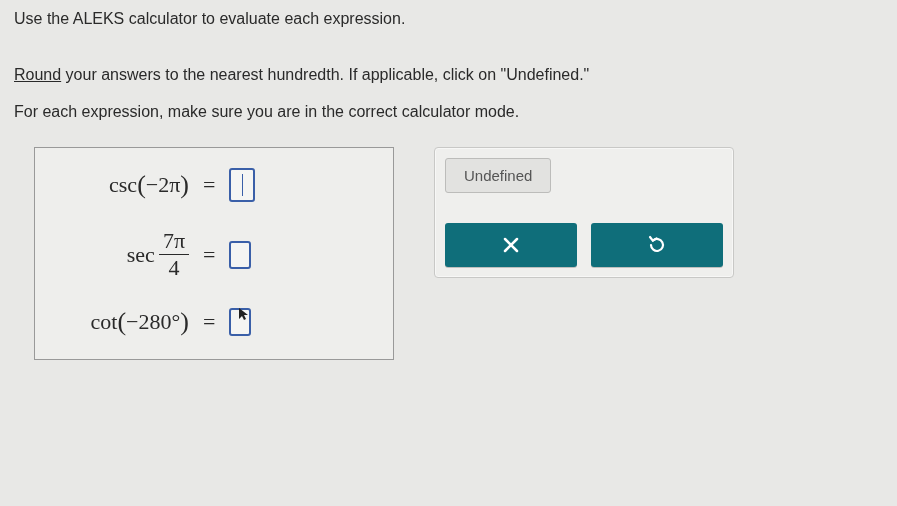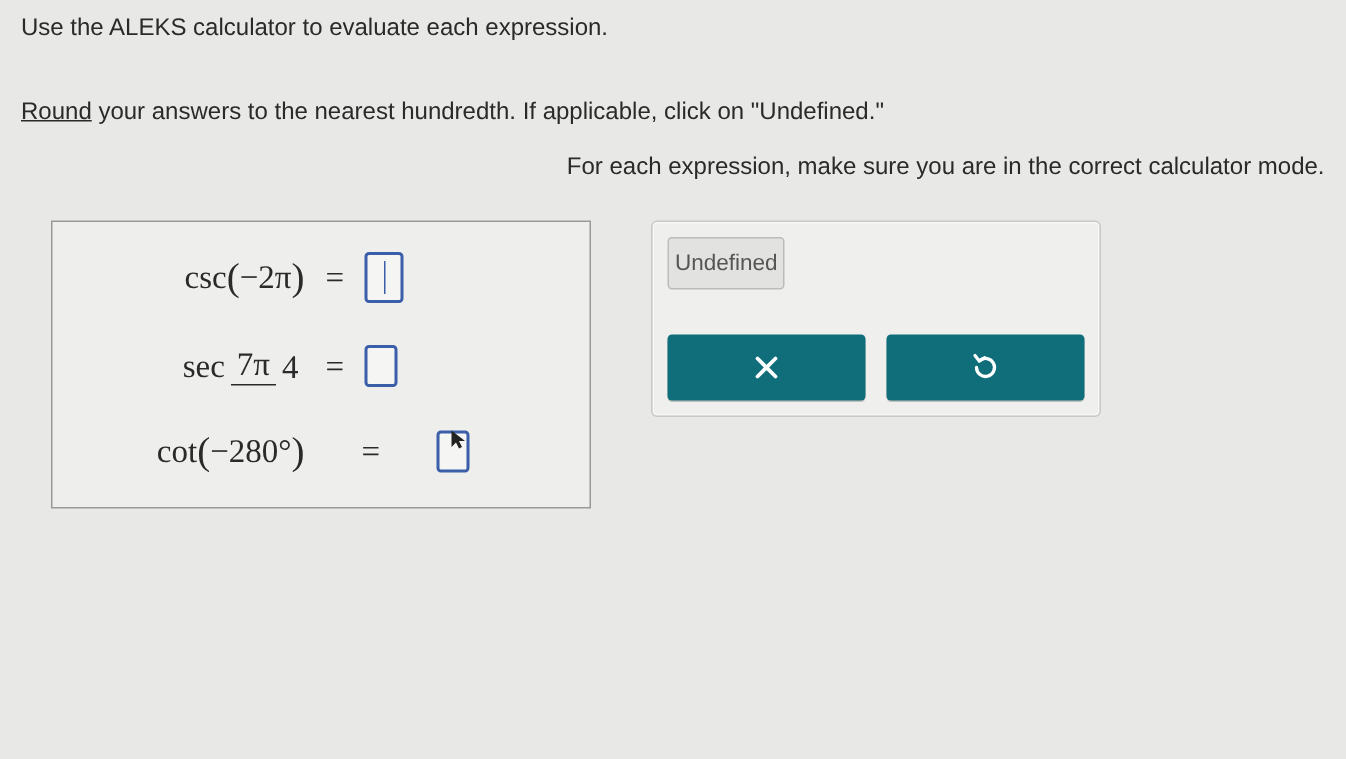--- a/index.html
+++ b/index.html
@@ -9,41 +9,41 @@
     background: #e8e8e6;
     font-family: Arial, Helvetica, sans-serif;
     color: #2a2a2a;
     padding: 8px 14px;
     overflow: hidden;
   }
   .instructions { font-size: 16px; line-height: 1.4; }
   .instructions .line1 { margin-bottom: 2px; }
   .instructions .line2 { margin-bottom: 14px; margin-top: 34px; }
   .underlined { text-decoration: underline; }
-  .instructions .line3 { margin-bottom: 24px; text-align: right; }
+  .instructions .line3 { margin-bottom: 24px; }
   .work-area {
     display: flex;
     gap: 40px;
     align-items: flex-start;
     padding-left: 20px;
   }
   .expr-box {
     border: 1px solid #999;
     background: #eeeeec;
     width: 360px;
-    padding: 20px 18px 18px 28px;
+    padding: 20px 18px 18px 14px;
   }
   .expr-row {
     display: flex;
     align-items: center;
     margin-bottom: 28px;
     font-family: "Times New Roman", serif;
     font-size: 22px;
   }
-  .expr-row:last-child { margin-bottom: 4px; gap: 24px; }
+  .expr-row:last-child { margin-bottom: 4px; }
   .expr-label {
     min-width: 140px;
     display: flex;
     justify-content: flex-end;
     align-items: center;
   }
   .eq { margin: 0 14px; font-size: 22px; }
   .answer-slot {
     width: 26px;
     height: 34px;
@@ -56,41 +56,41 @@
   .answer-slot.small { width: 22px; height: 28px; }
   .answer-slot.active::after{
     content:"";position:absolute;left:50%;top:4px;bottom:4px;width:1px;background:#3a5fa8;
   }
   .cursor-icon {
     position: absolute;
     top: -4px; right: -4px;
   }
   .frac {
     display: inline-flex;
-    flex-direction: row;
+    flex-direction: column;
     align-items: center;
     vertical-align: middle;
     margin-left: 4px;
     line-height: 1;
   }
   .frac .num { border-bottom: 1.5px solid #2a2a2a; padding: 0 4px 2px 4px; }
   .frac .den { padding: 2px 4px 0 4px; }
   .side-panel {
     border: 1px solid #c8c8c6;
     border-radius: 4px;
     background: #efefed;
     width: 300px;
     padding: 10px;
     box-shadow: inset 0 0 0 1px rgba(255,255,255,0.5);
   }
   .undef-btn {
     background: #e2e2e0;
     border: 1px solid #bcbcba;
     border-radius: 3px;
-    padding: 8px 4px;
+    padding: 8px 18px;
     font-size: 15px;
     color: #555;
     cursor: pointer;
     display: inline-block;
   }
   .panel-buttons {
     display: flex;
     gap: 14px;
     margin-top: 30px;
   }

